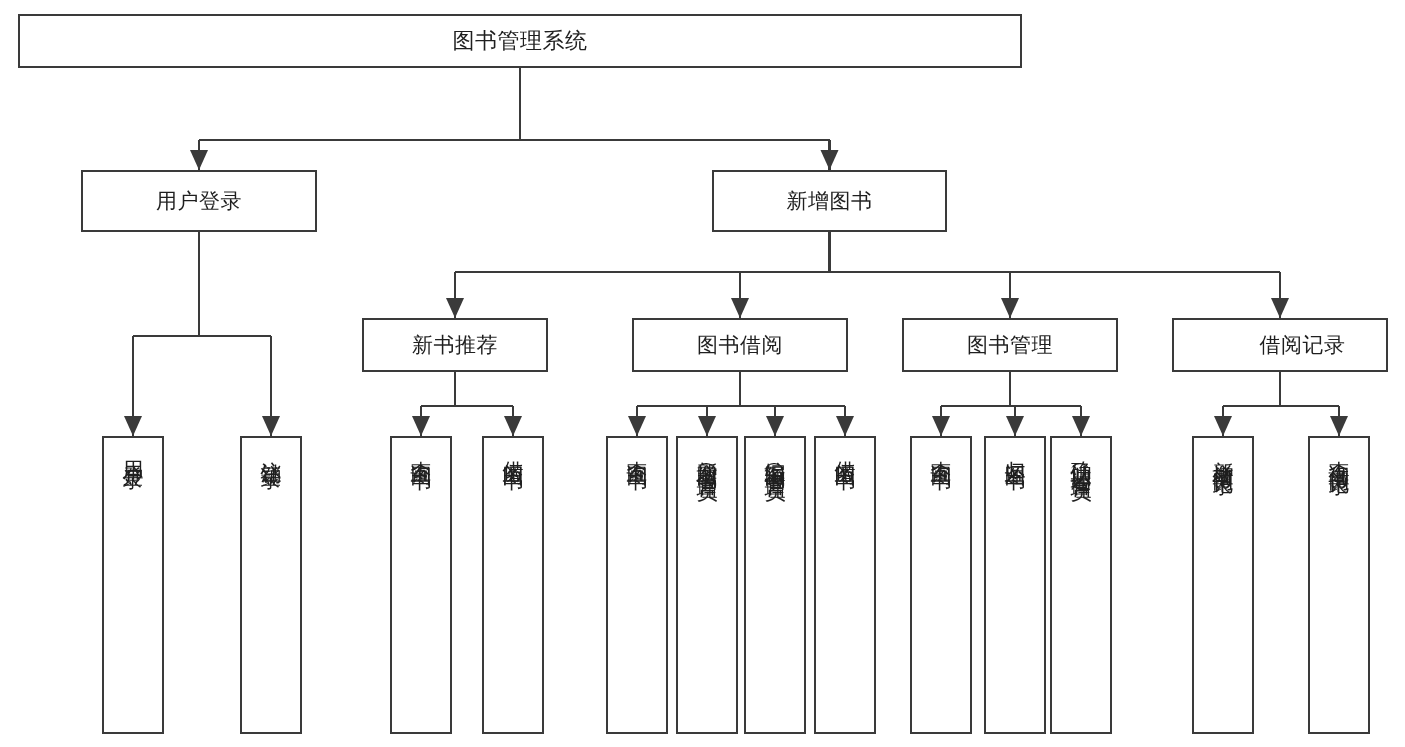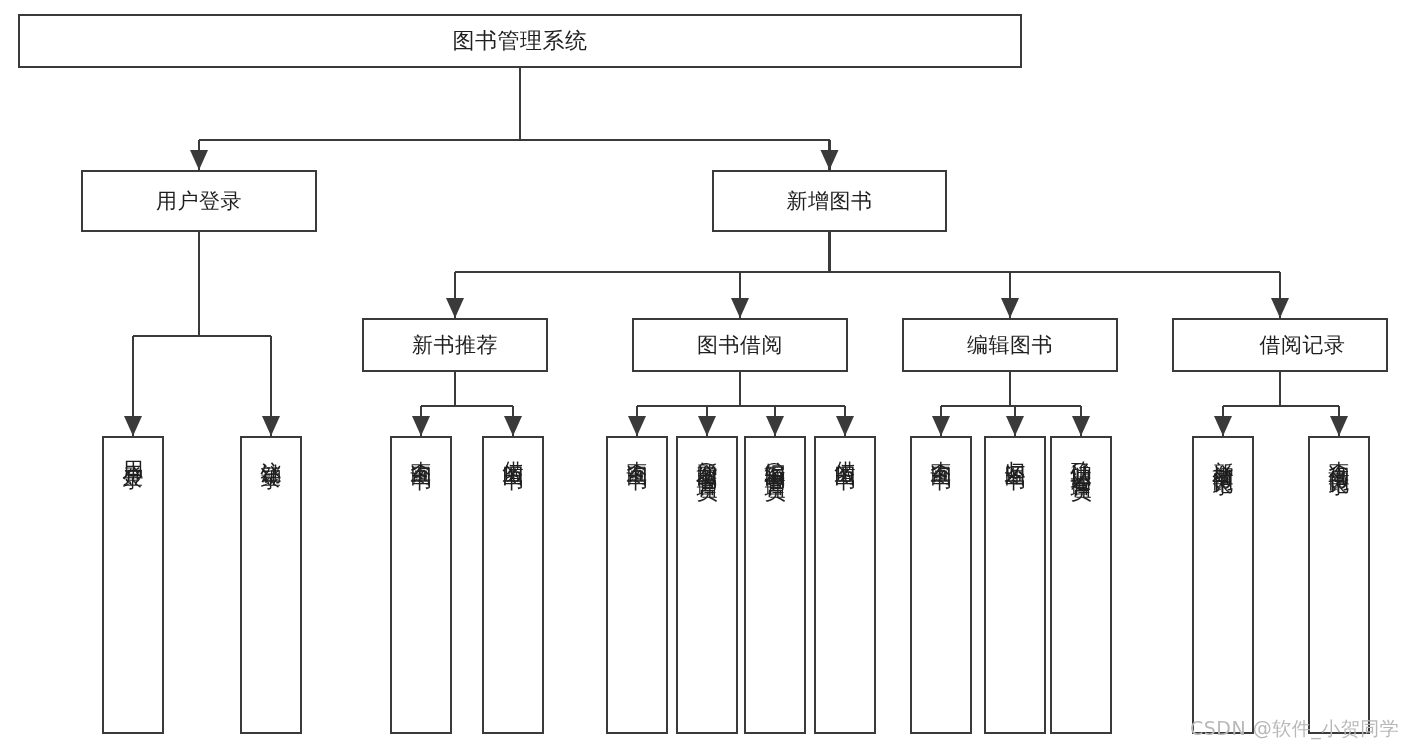--- a/index.html
+++ b/index.html
@@ -138,21 +138,21 @@
       <div class="node-box branch" style="left: 712px; top: 170px; width: 235px; height: 62px; border-color: rgb(58, 58, 58); background: rgb(255, 255, 255);">
         <span class="node-label-h" style="color: rgb(31, 31, 31);">新增图书</span>
       </div>
       <div class="node-box branch" style="left: 362px; top: 318px; width: 186px; height: 54px; border-color: rgb(58, 58, 58); background: rgb(255, 255, 255);">
         <span class="node-label-h" style="color: rgb(31, 31, 31);">新书推荐</span>
       </div>
       <div class="node-box branch" style="left: 632px; top: 318px; width: 216px; height: 54px; border-color: rgb(58, 58, 58); background: rgb(255, 255, 255);">
         <span class="node-label-h" style="color: rgb(31, 31, 31);">图书借阅</span>
       </div>
       <div class="node-box branch" style="left: 902px; top: 318px; width: 216px; height: 54px; border-color: rgb(58, 58, 58); background: rgb(255, 255, 255);">
-        <span class="node-label-h" style="color: rgb(31, 31, 31);">编辑图书</span>
+        <span class="node-label-h" style="color: rgb(31, 31, 31);">图书管理</span>
       </div>
       <div class="node-box branch" style="left: 1172px; top: 318px; width: 216px; height: 54px; border-color: rgb(58, 58, 58); background: rgb(255, 255, 255); padding-left: 45px;">
         <span class="node-label-h" style="color: rgb(31, 31, 31);">借阅记录</span>
       </div>
       <div class="node-box leaf" style="left: 102px; top: 436px; width: 62px; height: 298px; border-color: rgb(58, 58, 58); background: rgb(255, 255, 255);">
         <span class="node-label-v" style="color: rgb(31, 31, 31);">用户登录</span>
       </div>
       <div class="node-box leaf" style="left: 240px; top: 436px; width: 62px; height: 298px; border-color: rgb(58, 58, 58); background: rgb(255, 255, 255);">
         <span class="node-label-v" style="color: rgb(31, 31, 31);">注销登录</span>
       </div>
@@ -183,14 +183,13 @@
       <div class="node-box leaf" style="left: 1050px; top: 436px; width: 62px; height: 298px; border-color: rgb(58, 58, 58); background: rgb(255, 255, 255);">
         <span class="node-label-v" style="color: rgb(31, 31, 31);">确认归还（管理员）</span>
       </div>
       <div class="node-box leaf" style="left: 1192px; top: 436px; width: 62px; height: 298px; border-color: rgb(58, 58, 58); background: rgb(255, 255, 255);">
         <span class="node-label-v" style="color: rgb(31, 31, 31);">新增借阅记录</span>
       </div>
       <div class="node-box leaf" style="left: 1308px; top: 436px; width: 62px; height: 298px; border-color: rgb(58, 58, 58); background: rgb(255, 255, 255);">
         <span class="node-label-v" style="color: rgb(31, 31, 31);">查询借阅记录</span>
       </div>
     </div>
-  <div class="watermark" style="left: 1190px; top: 716px;">CSDN @软件_小贺同学</div>
 </div>
 
 </body></html>

